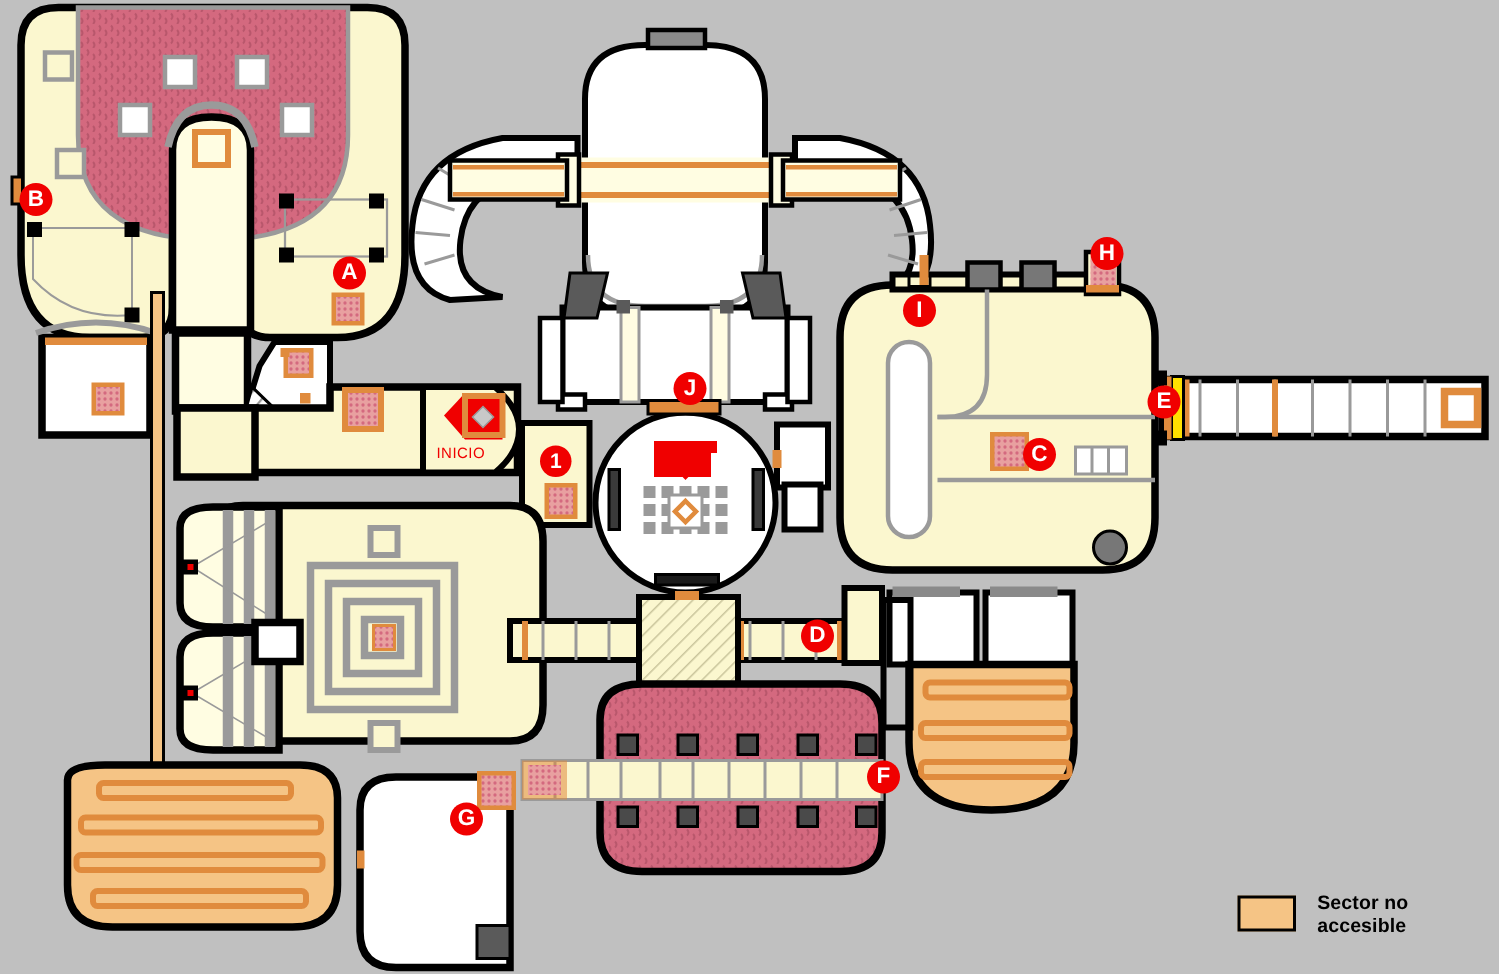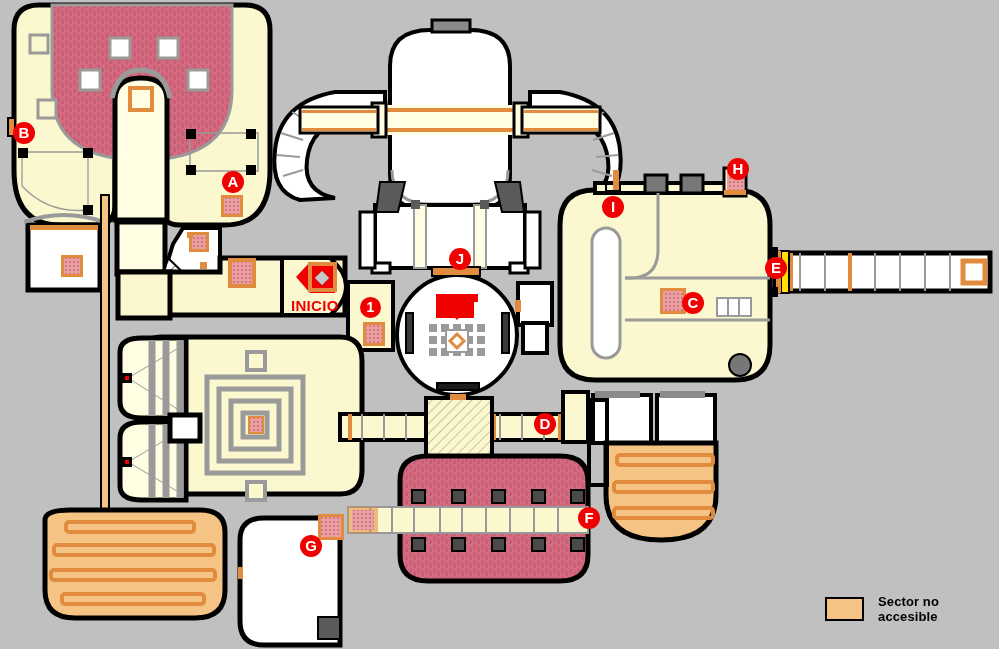--- a/index.html
+++ b/index.html
@@ -15,21 +15,21 @@
           font-family:"Liberation Sans", sans-serif;
           box-shadow:0 0 0 1px rgba(255,255,255,0.0);}
   .marker.small{width:21px;height:21px;line-height:21px;font-size:14px;}
 
   .legend{position:absolute;left:825px;top:594px;display:flex;align-items:center;}
   .legend-swatch{width:36px;height:20px;background:#f5c485;border:2px solid #000;}
   .legend-label{margin-left:14px;font-size:13px;font-weight:bold;color:#000;
                 font-family:"Liberation Sans", sans-serif;letter-spacing:.1px;}
 
   .inicio-label{position:absolute;left:291px;top:297px;color:#f00000;
-                font-weight:bold;font-size:15px;letter-spacing:.3px;
+                font-weight:normal;font-size:10px;letter-spacing:.3px;
                 font-family:"Liberation Sans", sans-serif;}
 </style>
 </head>
 <body>
 
 <div id="stage">
 
   <svg class="mapsvg" viewBox="0 0 999 649">
     <defs>
       <pattern id="damagePat" width="8" height="8" patternUnits="userSpaceOnUse">

